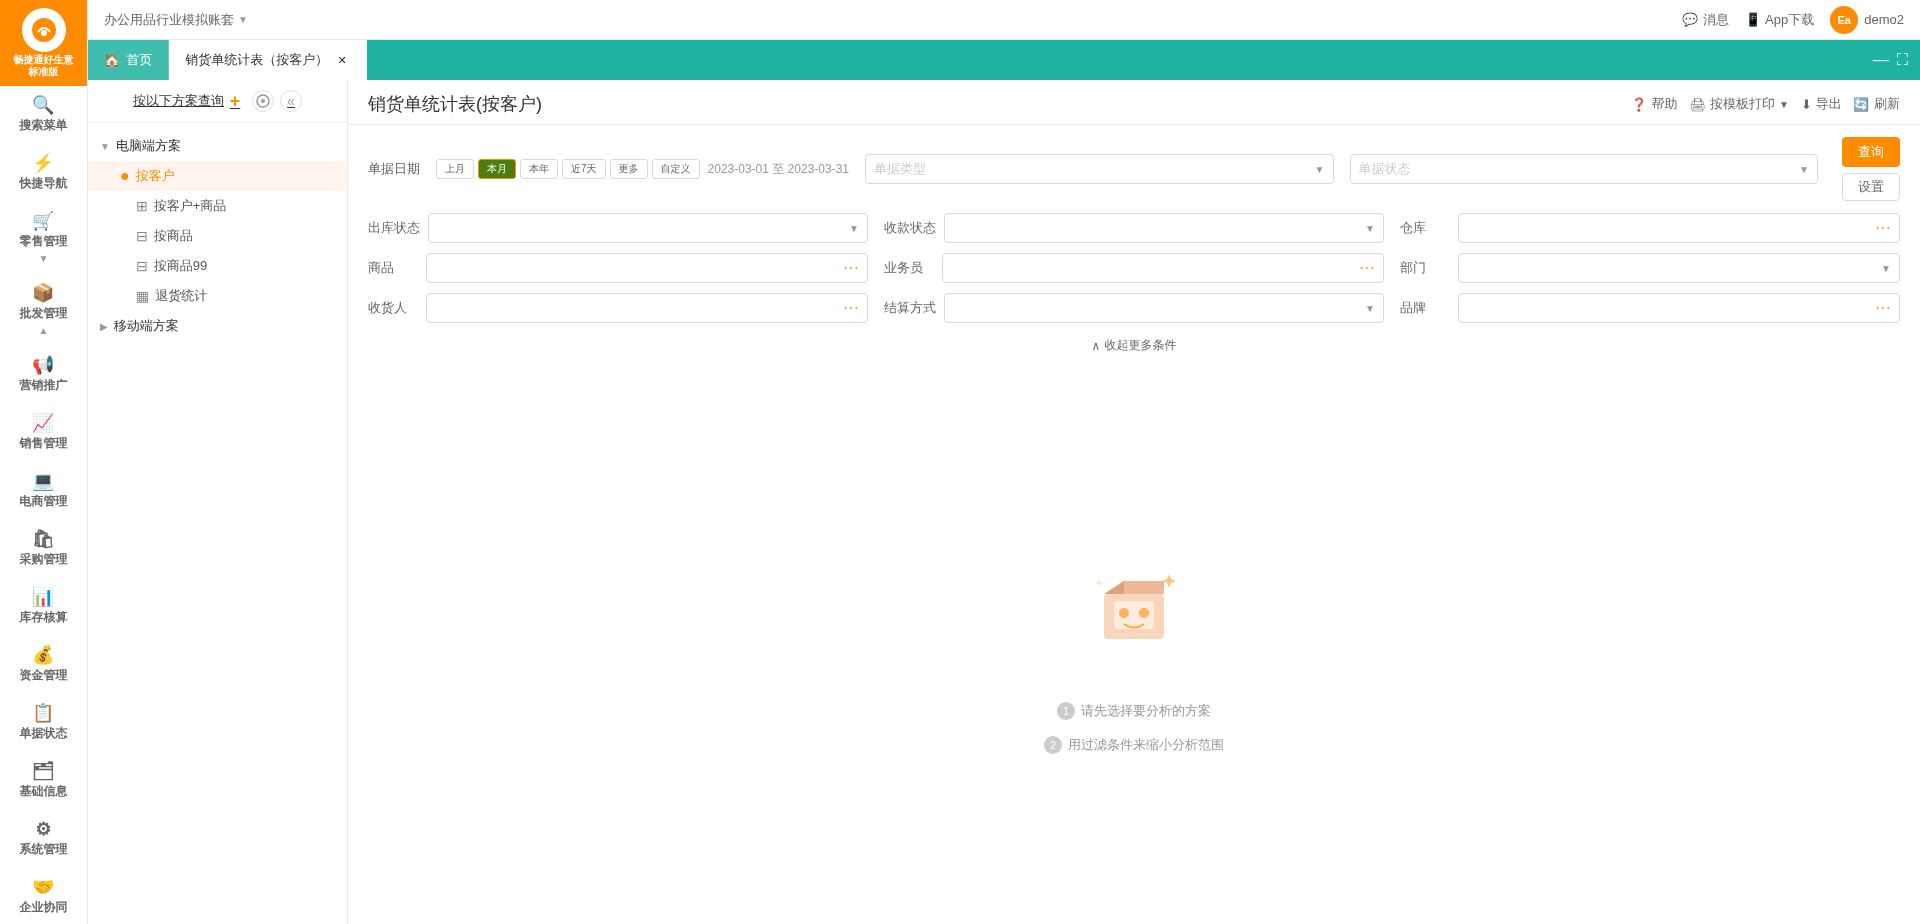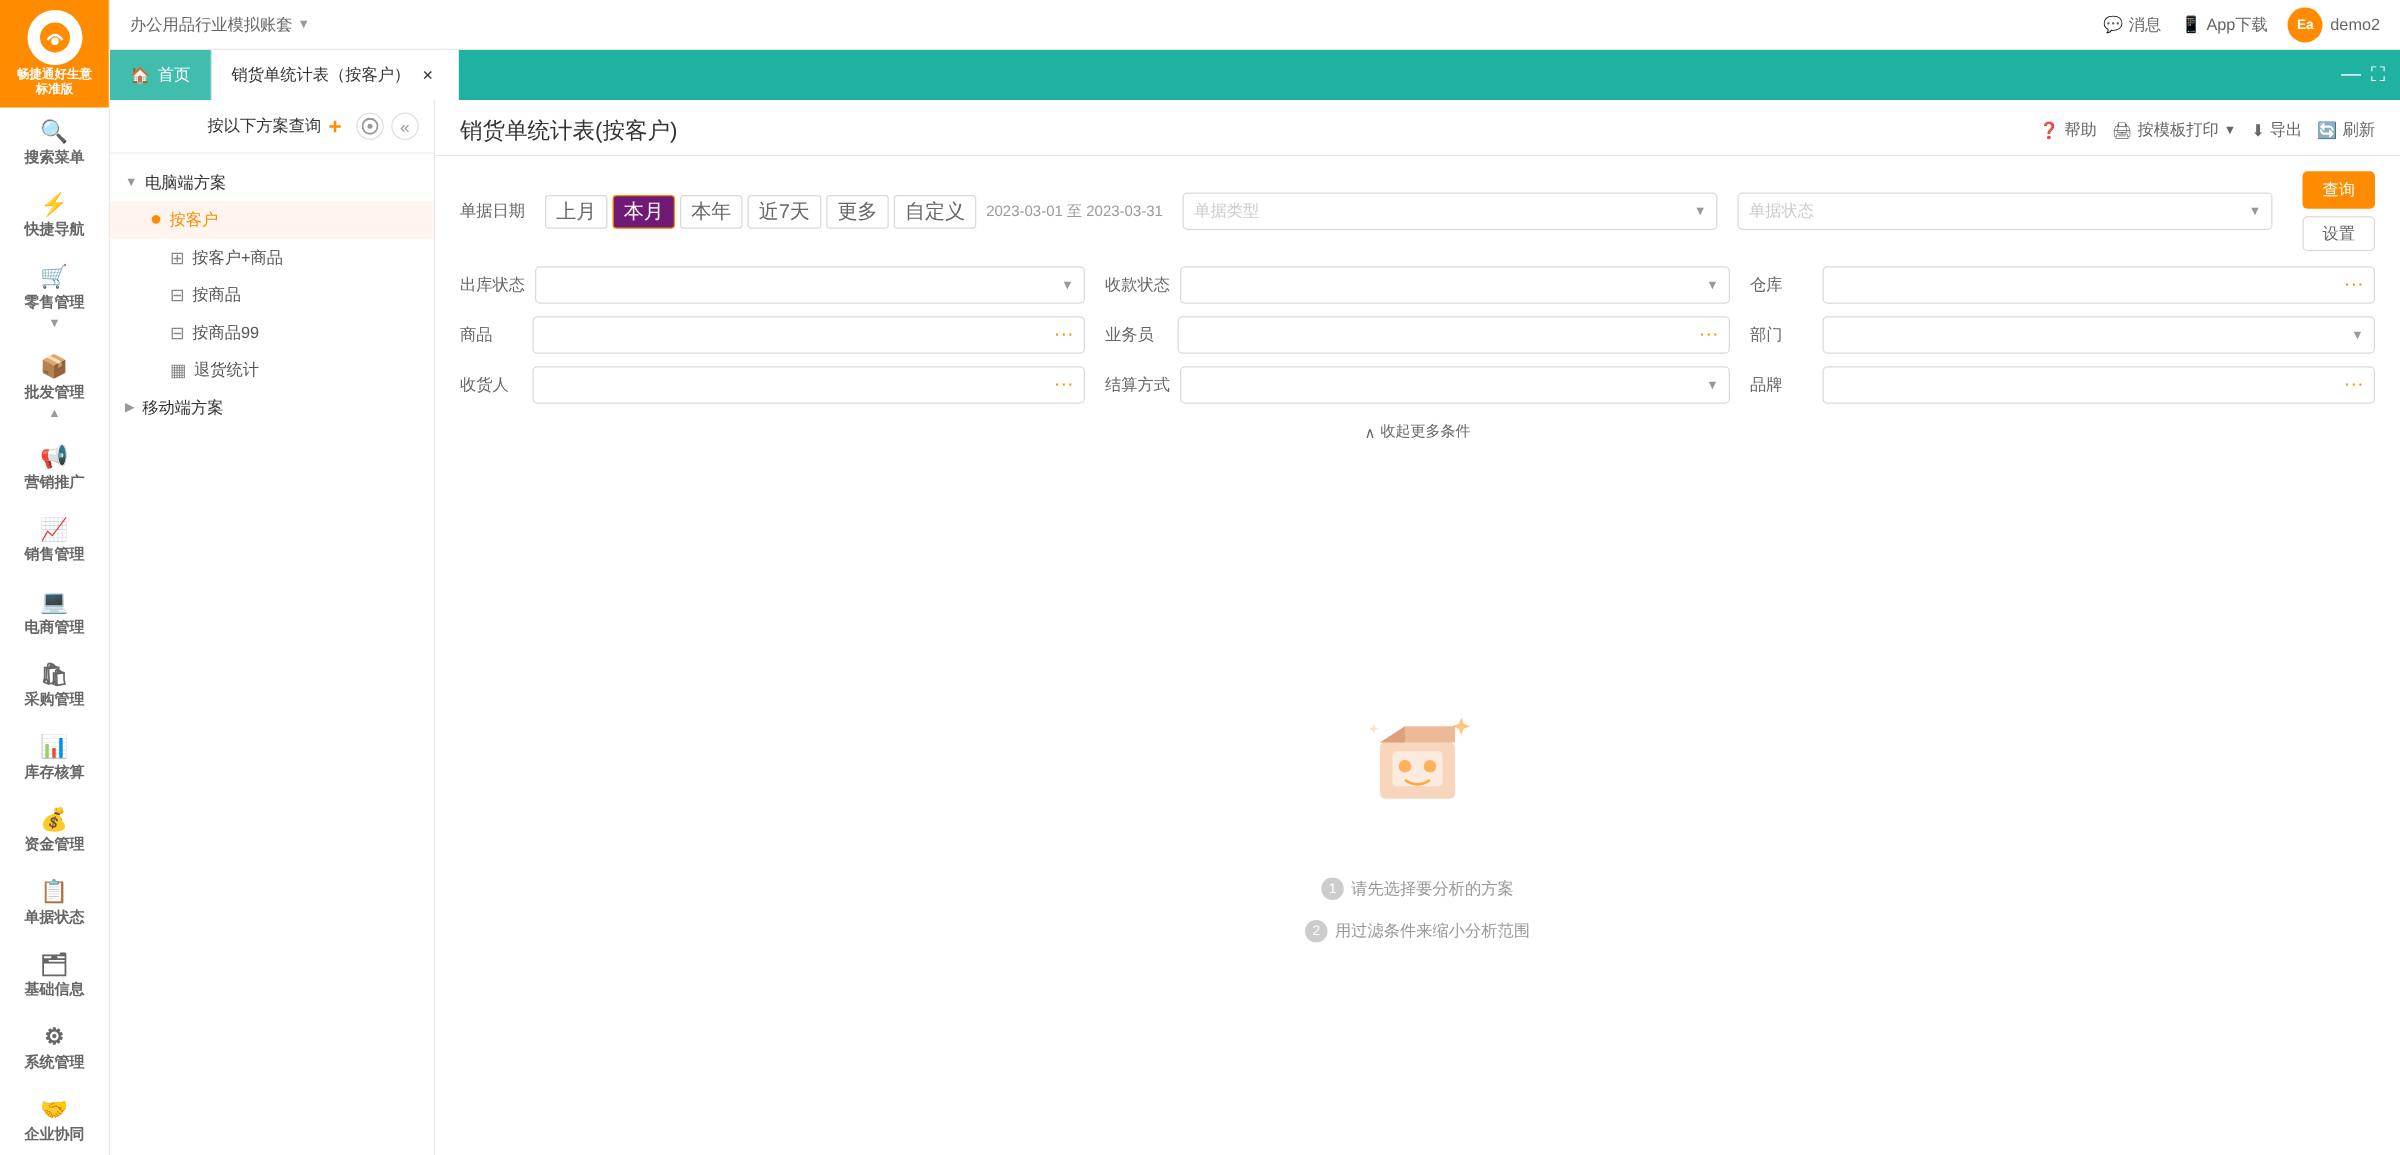--- a/index.html
+++ b/index.html
@@ -34,21 +34,21 @@
     .tab.active { background: #fff; color: #333; }
     .tab-close { width: 16px; height: 16px; border-radius: 50%; display: flex; align-items: center; justify-content: center; font-size: 11px; cursor: pointer; }
     .tabbar-right { margin-left: auto; display: flex; align-items: center; gap: 8px; padding: 0 12px; }
     .tabbar-icon-btn { color: #fff; cursor: pointer; font-size: 16px; }
 
     
     .content { flex: 1; display: flex; overflow: hidden; background: #f5f6fa; }
 
     
     .left-panel { width: 260px; background: #fff; border-right: 1px solid #e8e8e8; flex-shrink: 0; display: flex; flex-direction: column; }
-    .left-panel-header { padding: 10px 12px; display: flex; align-items: center; justify-content: flex-end; border-bottom: 1px solid #f0f0f0; }
+    .left-panel-header { padding: 10px 12px; display: flex; align-items: center; justify-content: center; border-bottom: 1px solid #f0f0f0; text-decoration: underline; }
     .left-panel-title { font-size: 13px; color: #333; font-weight: 500; }
     .left-panel-actions { display: flex; gap: 6px; }
     .icon-btn { width: 22px; height: 22px; border-radius: 50%; display: flex; align-items: center; justify-content: center; cursor: pointer; color: #999; font-size: 14px; border: 1px solid #e0e0e0; background: #fff; }
 
     .tree-area { flex: 1; overflow-y: auto; padding: 8px 0; }
     .tree-group { }
     .tree-group-header { padding: 6px 12px; display: flex; align-items: center; gap: 6px; cursor: pointer; font-size: 13px; color: #333; }
     .tree-arrow { font-size: 10px; color: #999; }
     .tree-item { padding: 6px 12px 6px 32px; display: flex; align-items: center; gap: 6px; cursor: pointer; font-size: 13px; color: #555; }
     .tree-item.active { color: #ff8c00; background: #fff5ee; }
@@ -63,22 +63,22 @@
     .page-header { background: #fff; padding: 12px 20px 8px; border-bottom: 1px solid #e8e8e8; display: flex; align-items: center; justify-content: space-between; flex-shrink: 0; }
     .page-title { font-size: 18px; color: #333; font-weight: 500; }
     .page-actions { display: flex; align-items: center; gap: 12px; }
     .action-link { display: flex; align-items: center; gap: 4px; color: #666; font-size: 13px; cursor: pointer; }
 
     
     .filter-area { background: #fff; padding: 12px 20px; flex-shrink: 0; }
     .filter-row { display: flex; align-items: center; gap: 16px; margin-bottom: 12px; }
     .filter-label { color: #666; font-size: 13px; white-space: nowrap; min-width: 50px; }
     .date-shortcuts { display: flex; align-items: center; gap: 4px; }
-    .date-btn { padding: 2px 8px; border-radius: 3px; font-size: 16px; cursor: pointer; border: 1px solid #d9d9d9; background: #fff; color: #666; }
-    .date-btn.active { background: #701a75; border-color: #ff8c00; color: #fff; }
+    .date-btn { padding: 2px 8px; border-radius: 3px; font-size: 10px; cursor: pointer; border: 1px solid #d9d9d9; background: #fff; color: #666; }
+    .date-btn.active { background: #4d7c0f; border-color: #ff8c00; color: #fff; }
     .date-range { font-size: 12px; color: #999; margin-left: 4px; }
 
     .filter-select { flex: 1; height: 30px; border: 1px solid #d9d9d9; border-radius: 4px; padding: 13px 8px; display: flex; align-items: center; justify-content: space-between; cursor: pointer; background: #fff; font-size: 13px; color: #333; }
     .filter-select .placeholder { color: #ccc; }
     .filter-select-arrow { color: #999; font-size: 10px; }
     .filter-dots { color: #ff8c00; font-size: 16px; cursor: pointer; }
 
     .filter-grid { display: grid; grid-template-columns: 1fr 1fr 1fr; gap: 12px 16px; }
     .filter-cell { display: flex; align-items: center; gap: 8px; }
 

